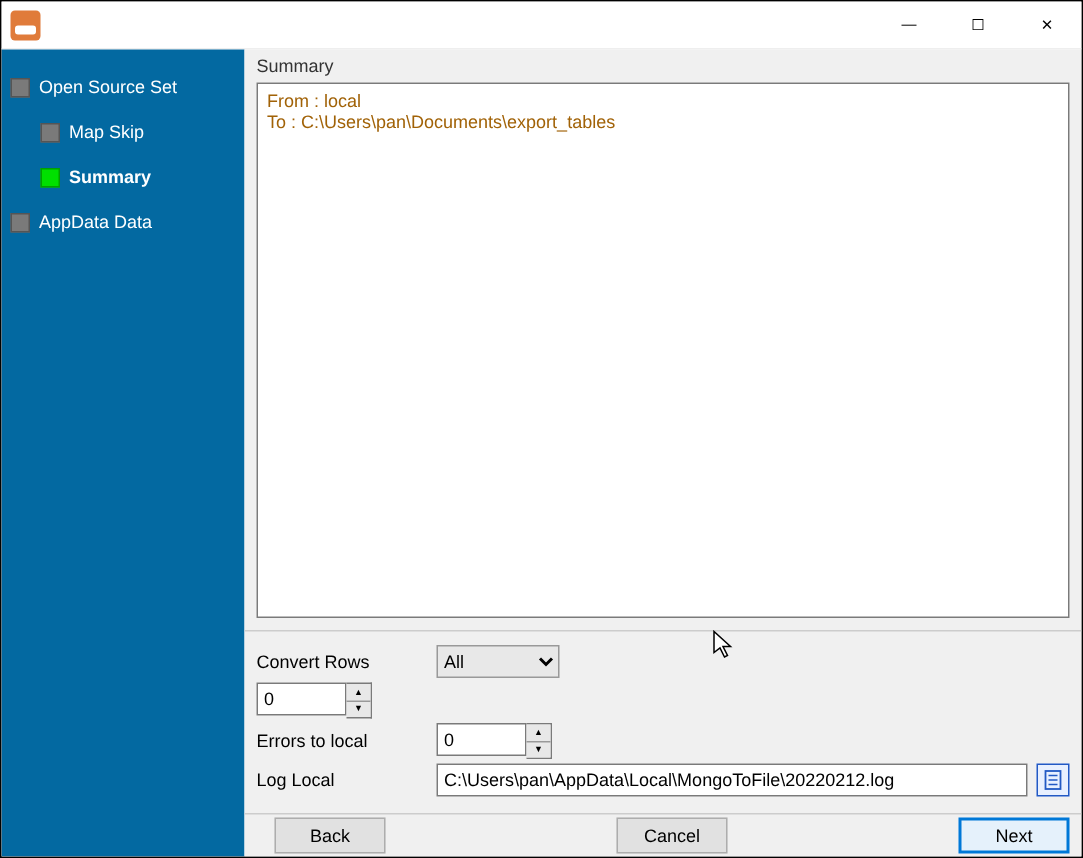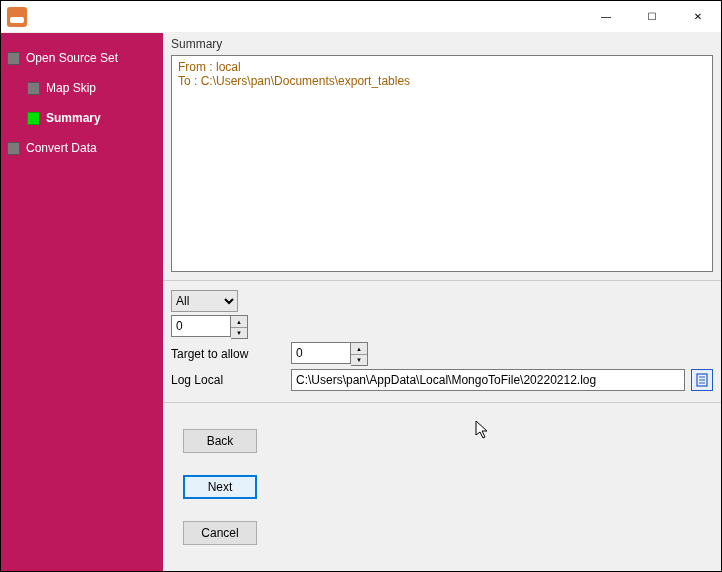--- a/index.html
+++ b/index.html
@@ -3,42 +3,42 @@
 <meta charset="utf-8">
 <style>
 * { box-sizing: border-box; margin: 0; padding: 0; }
 body { font-family: "Segoe UI", Tahoma, sans-serif; font-size: 12px; background: #fff; width: 722px; height: 572px; overflow: hidden; border: 1px solid #000; }
 .titlebar { height: 32px; display: flex; align-items: center; background: #fff; border-bottom: 1px solid #eee; }
 .titlebar .app-icon { width: 20px; height: 20px; margin: 0 6px; background: #e07b3a; border-radius: 3px; position: relative; }
 .titlebar .app-icon::after { content: ""; position: absolute; top: 10px; left: 3px; width: 14px; height: 6px; background: #fff; border-radius: 2px; }
 .titlebar .spacer { flex: 1; }
 .win-btn { width: 46px; height: 32px; display: flex; align-items: center; justify-content: center; font-family: "Segoe UI Symbol", sans-serif; font-size: 10px; cursor: pointer; }
 .content { display: flex; height: calc(100% - 32px); }
-.sidebar { width: 162px; background: #be185d; color: #fff; padding: 8px 0 0 6px; }
+.sidebar { width: 162px; background: #0369a1; color: #fff; padding: 8px 0 0 6px; }
 .tree-item { display: flex; align-items: center; height: 26px; margin: 4px 0; cursor: pointer; }
 .tree-item .box { width: 13px; height: 13px; background: #7a7a7a; border: 1px solid #555; margin-right: 6px; }
 .tree-item.active .box { background: #00e000; border-color: #00a000; }
 .tree-item.active .lbl { font-weight: bold; }
 .tree-item .lbl { white-space: nowrap; }
 .tree-child { margin-left: 20px; }
 .main { flex: 1; display: flex; flex-direction: column; background: #f0f0f0; }
 .panel-title { padding: 4px 8px; color: #333; }
 .summary-box { flex: 1; margin: 0 8px 8px 8px; background: #fff; border: 1px solid #7a7a7a; padding: 4px 6px; white-space: pre-line; color: #a16207; overflow: auto; }
 .options { padding: 6px 8px 8px 8px; border-top: 1px solid #ccc; }
 .row { display: flex; align-items: center; margin: 3px 0; }
 .row label { width: 120px; color: #000; }
-.sel { width: 67px; height: 22px; border: 1px solid #999; background: #e8e8e8; font-size: 12px; }
+.sel { width: 82px; height: 22px; border: 1px solid #999; background: #e8e8e8; font-size: 12px; }
 .spinwrap { display: flex; }
 .spinwrap input { width: 60px; height: 22px; border: 1px solid #7a7a7a; padding: 0 4px; font-size: 12px; }
 .spinwrap .spin { display: flex; flex-direction: column; border: 1px solid #7a7a7a; border-left: none; }
 .spinwrap .spin div { width: 16px; height: 11px; background: #e8e8e8; display: flex; align-items: center; justify-content: center; font-size: 6px; cursor: pointer; }
 .spinwrap .spin div + div { border-top: 1px solid #999; }
 .log-input { flex: 1; height: 22px; border: 1px solid #7a7a7a; padding: 0 4px; font-size: 12px; background: #fff; }
 .browse { width: 22px; height: 22px; margin-left: 6px; border: 1px solid #2259c4; background: #e8f0ff; display: flex; align-items: center; justify-content: center; cursor: pointer; }
-.buttons { padding: 26px 8px; display: flex; gap: 22px; justify-content: flex-start; border-top: 1px solid #ccc; padding-left: 20px; flex-direction: column; }
+.buttons { padding: 2px 8px; display: flex; gap: 22px; justify-content: space-between; border-top: 1px solid #ccc; padding-left: 20px; }
 .btn { width: 74px; height: 24px; border: 1px solid #adadad; background: #e1e1e1; cursor: pointer; font-size: 12px; }
 .btn.primary { border: 2px solid #0078d7; background: #e5f1fb; }
 .cursor { position: absolute; left: 475px; top: 420px; font-size: 16px; color: #000; pointer-events: none; }
 </style>
 </head>
 <body>
 
 <div class="titlebar">
   <div class="app-icon"></div>
   <div class="spacer"></div>
@@ -58,46 +58,47 @@
         <div class="box"></div>
         <span class="lbl">Map Skip</span>
       </div>
       <div class="tree-item active">
         <div class="box"></div>
         <span class="lbl">Summary</span>
       </div>
     </div>
     <div class="tree-item">
       <div class="box"></div>
-      <span class="lbl">Convert Data</span>
+      <span class="lbl">AppData Data</span>
     </div>
   </div>
 
   <div class="main">
     <div class="panel-title">Summary</div>
     <div class="summary-box">From : local
 To : C:\Users\pan\Documents\export_tables</div>
 
     <div class="options">
       <div class="row">
+        <label>Convert Rows</label>
         <select class="sel">
           <option>All</option>
         </select>
       </div>
       <div class="row">
         <div class="spinwrap">
           <input type="text" value="0" style="">
           <div class="spin">
               <div>▲</div>
               <div>▼</div>
             </div>
         </div>
       </div>
       <div class="row">
-        <label>Target to allow</label>
+        <label>Errors to local</label>
         <div class="spinwrap">
           <input type="text" value="0" style="">
           <div class="spin">
               <div>▲</div>
               <div>▼</div>
             </div>
         </div>
       </div>
       <div class="row">
         <label>Log Local</label>
@@ -108,22 +109,22 @@
             <line x1="4" y1="4" x2="10" y2="4" stroke="#2259c4"></line>
             <line x1="4" y1="7" x2="10" y2="7" stroke="#2259c4"></line>
             <line x1="4" y1="10" x2="10" y2="10" stroke="#2259c4"></line>
           </svg>
         </div>
       </div>
     </div>
 
     <div class="buttons">
       <button class="btn">Back</button>
+      <button class="btn">Cancel</button>
       <button class="btn primary">Next</button>
-      <button class="btn">Cancel</button>
     </div>
   </div>
 </div>
 
 <div class="cursor">
   <svg width="16" height="20" viewBox="0 0 16 20">
       <path d="M1 1 L1 15 L5 12 L8 18 L10 17 L7 11 L12 11 Z" fill="#fff" stroke="#000" stroke-width="1"></path>
     </svg>
 </div>
 

